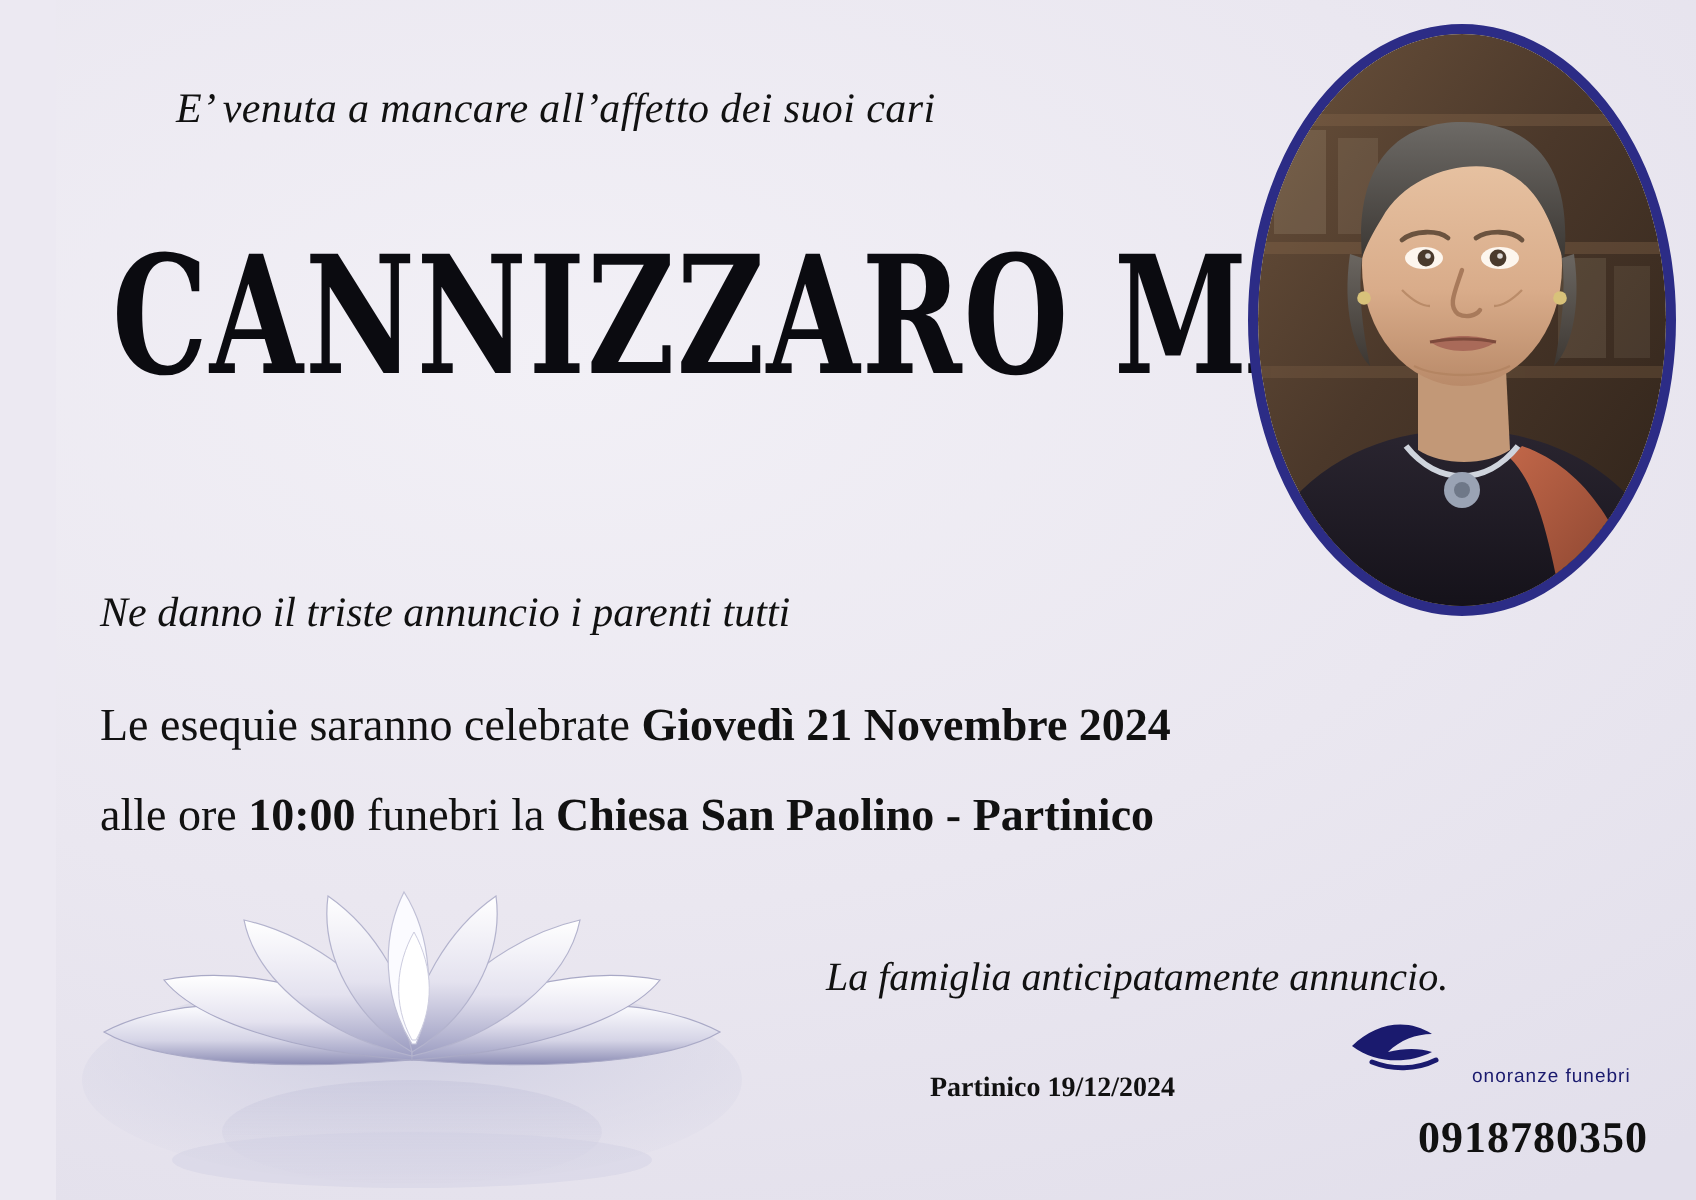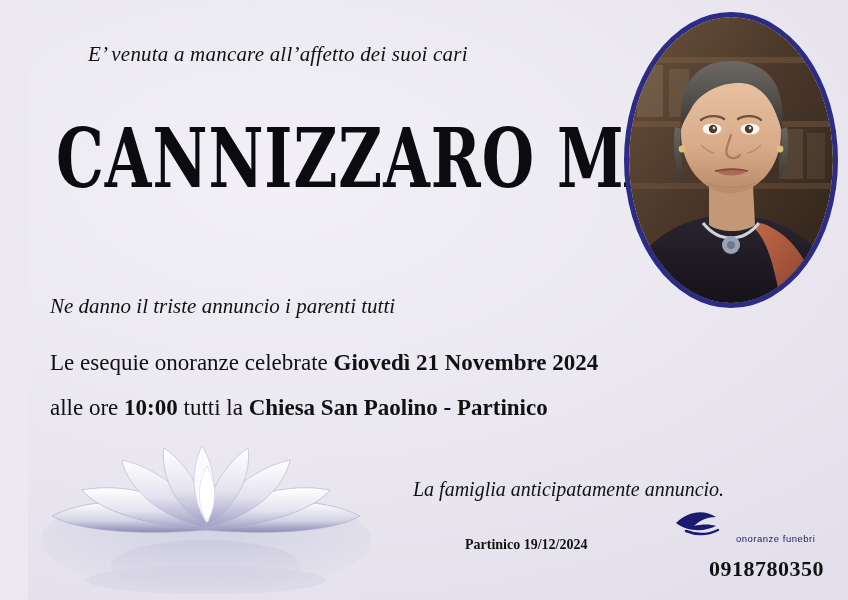--- a/index.html
+++ b/index.html
@@ -203,25 +203,25 @@
     </svg>
   </div>
 
   <div class="line-top">E’ venuta a mancare all’affetto dei suoi cari</div>
 
   <div class="name">CANNIZZARO MARIA</div>
 
   <div class="line-annuncio">Ne danno il triste annuncio i parenti tutti</div>
 
   <div class="line-esequie">
-    <span>Le esequie onoranze celebrate </span><span class="b">Giovedì 21 Novembre 2024</span>
+    <span>Le esequie saranno celebrate </span><span class="b">Giovedì 21 Novembre 2024</span>
   </div>
 
   <div class="line-ora">
-    <span>alle ore </span><span class="b">10:00</span><span> tutti la </span><span class="b">Chiesa San Paolino - Partinico</span>
+    <span>alle ore </span><span class="b">10:00</span><span> funebri la </span><span class="b">Chiesa San Paolino - Partinico</span>
   </div>
 
   <div class="line-famiglia">La  famiglia anticipatamente annuncio.</div>
 
   <div class="line-place-date">Partinico 19/12/2024</div>
 
   <div class="logo">
     <svg width="150" height="46" viewBox="0 0 150 46" xmlns="http://www.w3.org/2000/svg" aria-hidden="true">
       <path d="M2 18 C 14 6, 30 4, 42 12 C 34 12, 26 15, 20 21 C 28 19, 36 19, 42 21 C 30 27, 14 27, 2 18 Z" fill="#1a1a6e"></path>
       <path d="M12 26 C 22 30, 34 30, 44 25" stroke="#1a1a6e" stroke-width="2.5" fill="none" stroke-linecap="round"></path>

